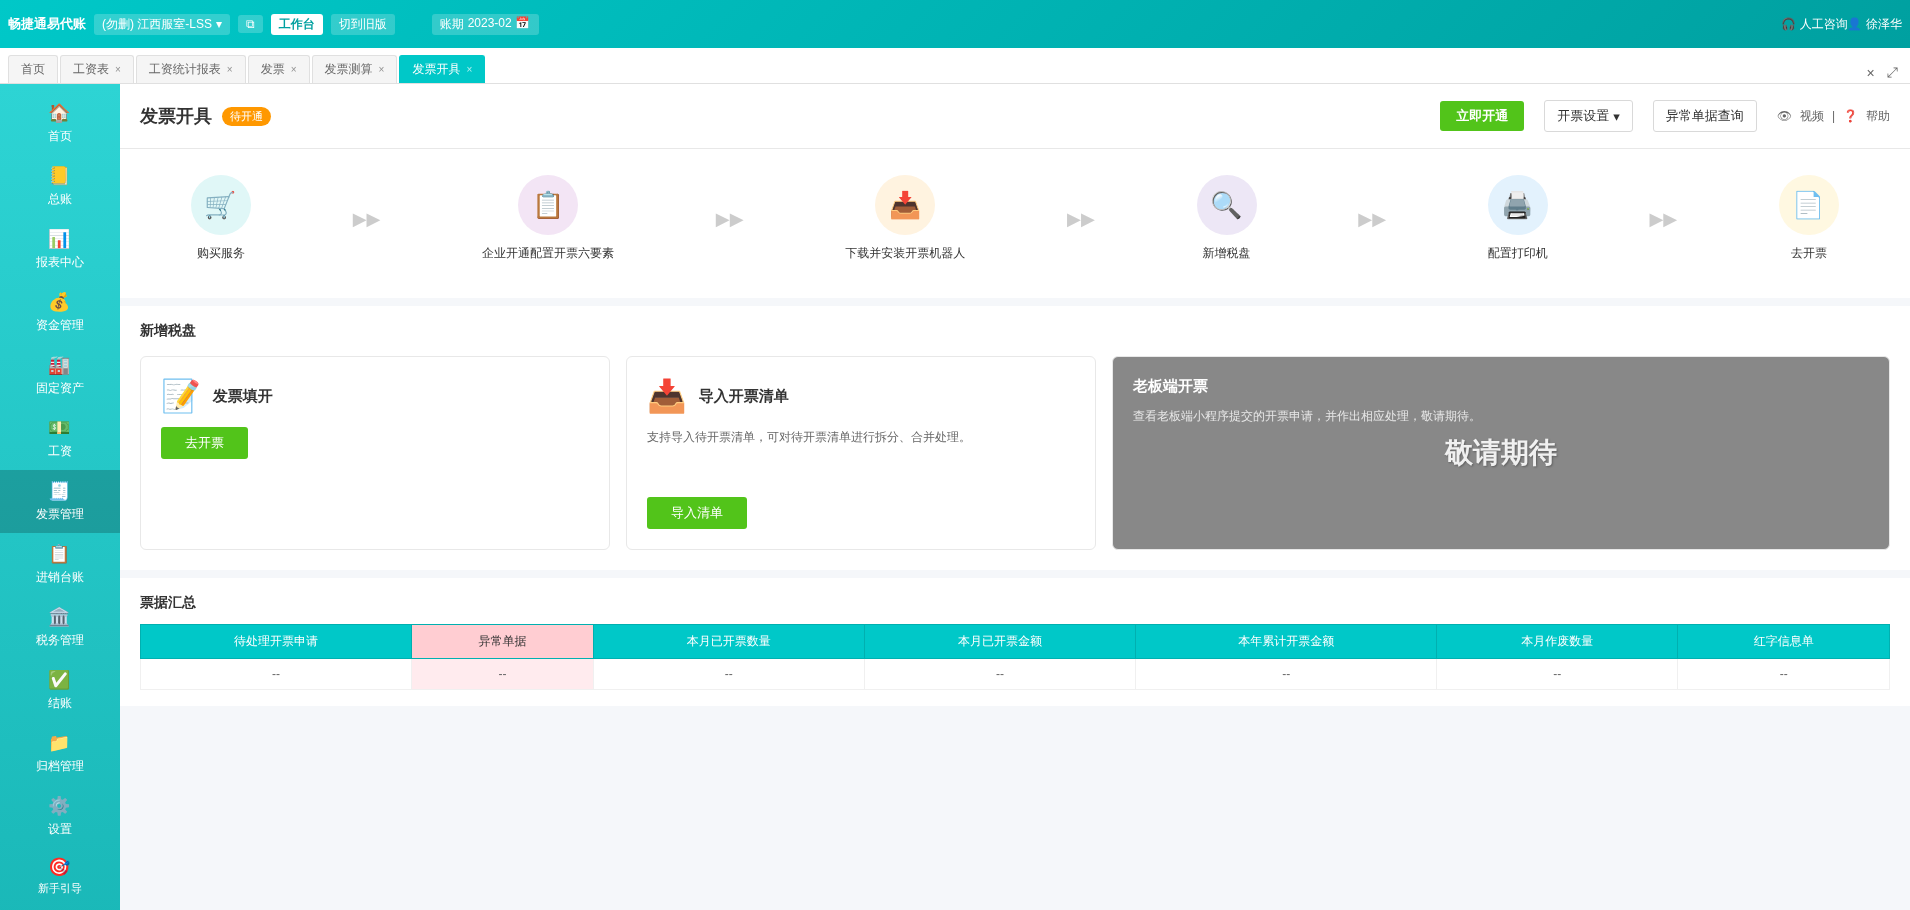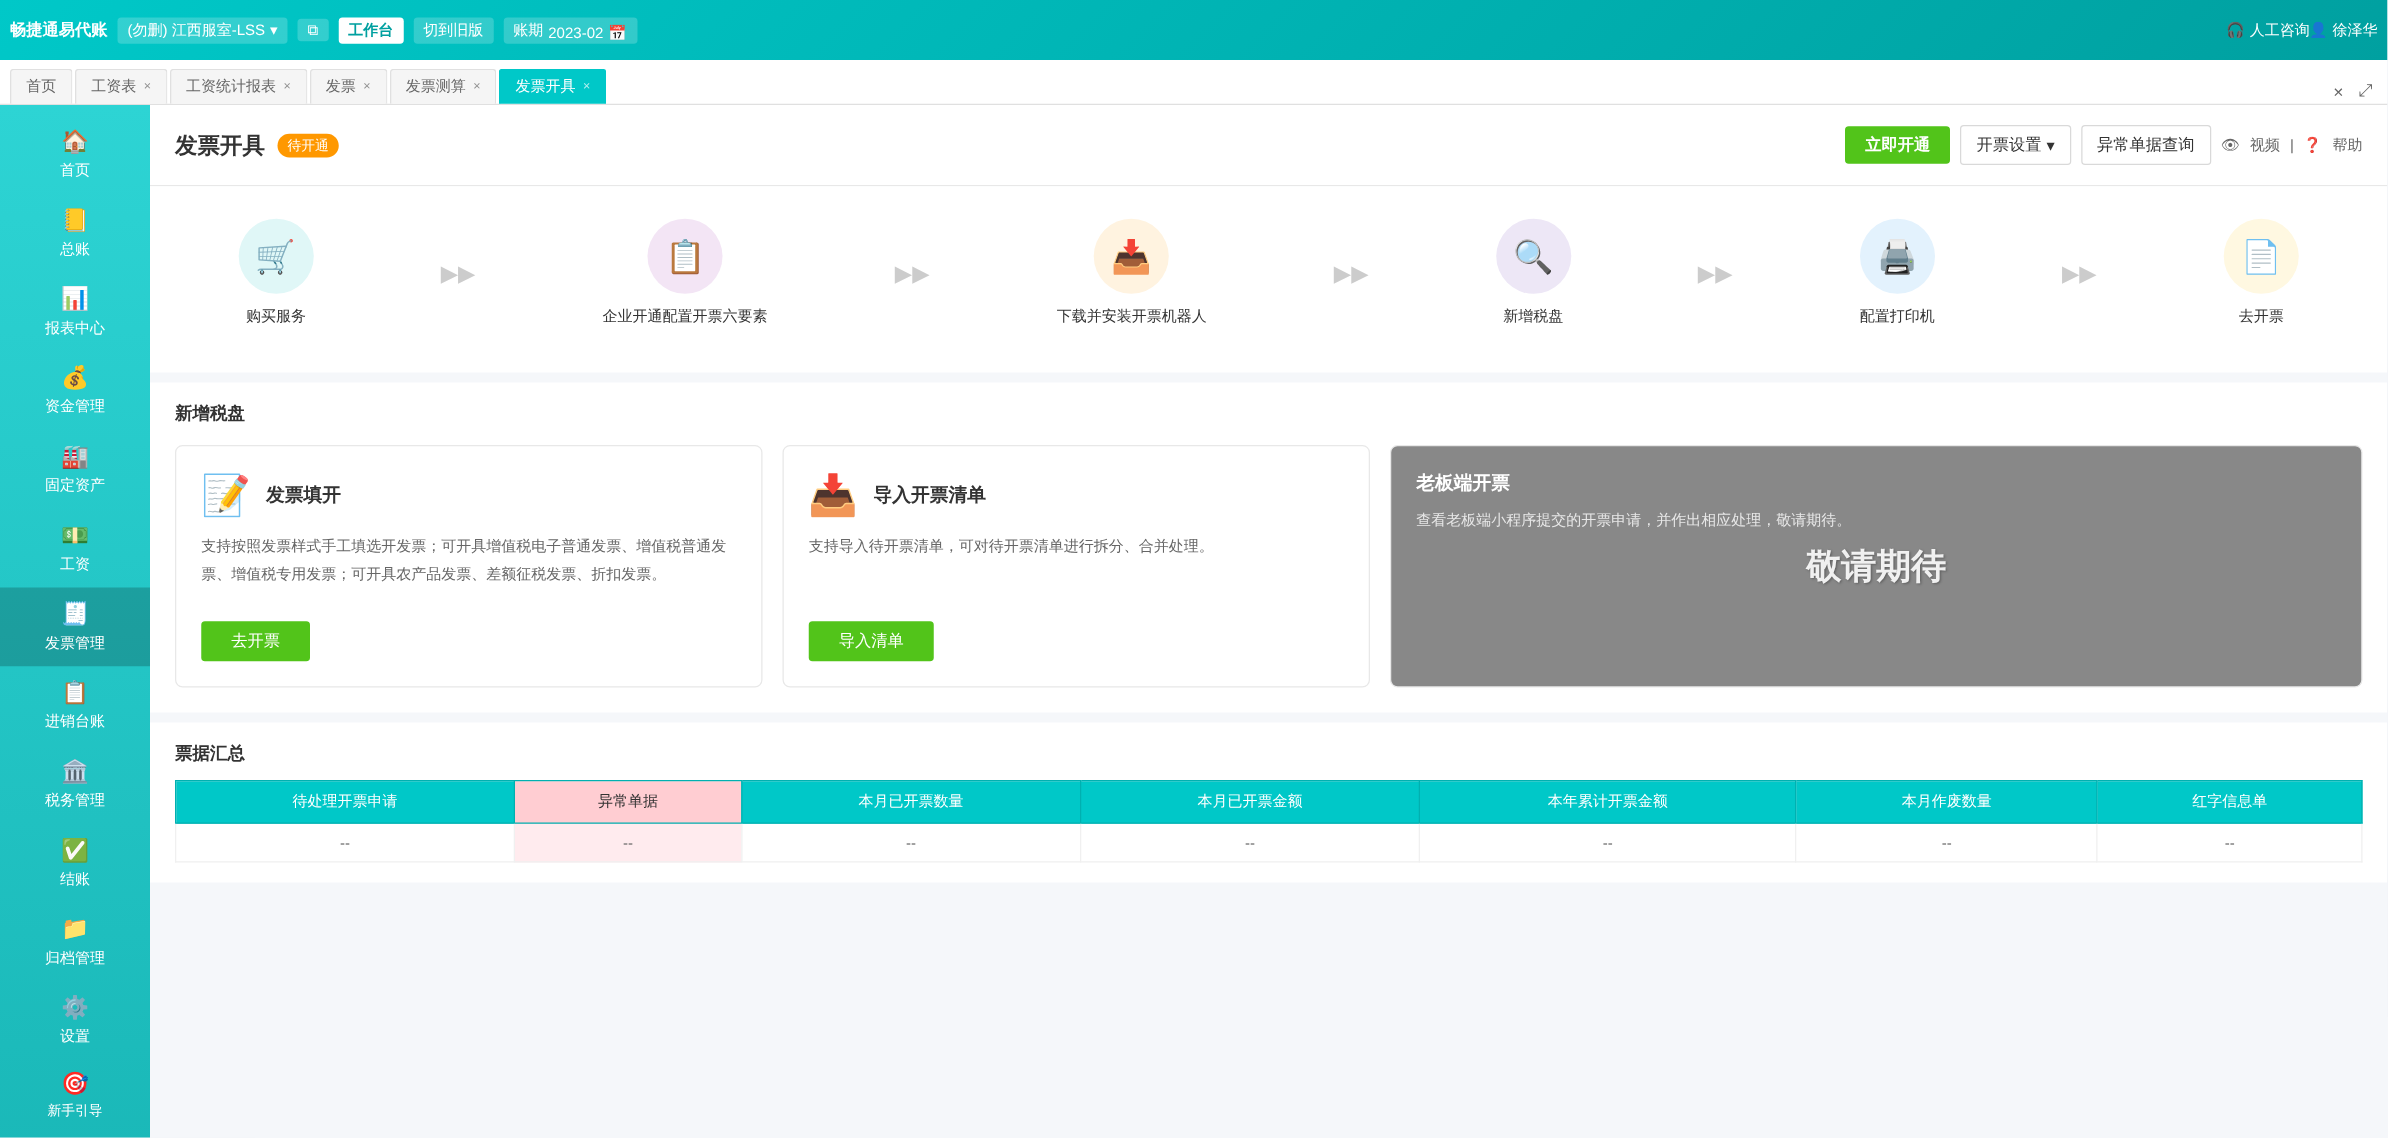--- a/index.html
+++ b/index.html
@@ -31,21 +31,21 @@
     .top-btn {
       background: rgba(255,255,255,0.2);
       border: none;
       color: white;
       padding: 2px 8px;
       border-radius: 3px;
       font-size: 12px;
       cursor: pointer;
     }
     .top-btn.active { background: white; color: #00a0a0; font-weight: bold; }
-    .period-btn { background: rgba(255,255,255,0.2); color: white; border: none; padding: 2px 8px; border-radius: 3px; font-size: 12px; cursor: pointer; display: flex; align-items: flex-end; gap: 4px; }
+    .period-btn { background: rgba(255,255,255,0.2); color: white; border: none; padding: 2px 8px; border-radius: 3px; font-size: 12px; cursor: pointer; display: flex; align-items: flex-start; gap: 4px; margin-left: 29px; }
     .top-bar-right { display: flex; align-items: center; color: white; font-size: 12px; }
     .top-bar-right span { cursor: pointer; }
 
     
     .tab-bar {
       height: 36px;
       background: #fff;
       border-bottom: 1px solid #e0e0e0;
       display: flex;
       align-items: flex-end;
@@ -133,21 +133,21 @@
     }
     .page-title-area { display: flex; align-items: center; gap: 10px; }
     .page-title { font-size: 18px; font-weight: bold; color: #333; }
     .status-badge {
       background: #ff9800;
       color: white;
       font-size: 11px;
       padding: 2px 8px;
       border-radius: 10px;
     }
-    .header-actions { display: flex; align-items: center; gap: 8px; justify-content: flex-end; }
+    .header-actions { display: flex; align-items: center; gap: 20px; justify-content: flex-end; }
     .btn-primary {
       background: #52c41a;
       color: white;
       border: none;
       padding: 6px 16px;
       border-radius: 3px;
       cursor: pointer;
       font-size: 13px;
       font-weight: bold;
     }
@@ -476,21 +476,20 @@
 
     <div class="section">
       <div class="section-title">新增税盘</div>
       <div class="invoice-methods">
 
         <div class="method-card">
           <div class="method-card-header">
             <span class="method-icon" style="color:#1e88e5;">📝</span>
             <span class="method-title">发票填开</span>
           </div>
-          <div class="method-desc">支持按照发票样式手工填选开发票；可开具增值税电子普通发票、增值税普通发票、增值税专用发票；可开具农产品发票、差额征税发票、折扣发票。</div>
           <button class="method-btn">去开票</button>
         </div>
 
         <div class="method-card">
           <div class="method-card-header">
             <span class="method-icon" style="color:#1e88e5;">📥</span>
             <span class="method-title">导入开票清单</span>
           </div>
           <div class="method-desc">支持导入待开票清单，可对待开票清单进行拆分、合并处理。</div>
           <button class="method-btn">导入清单</button>

